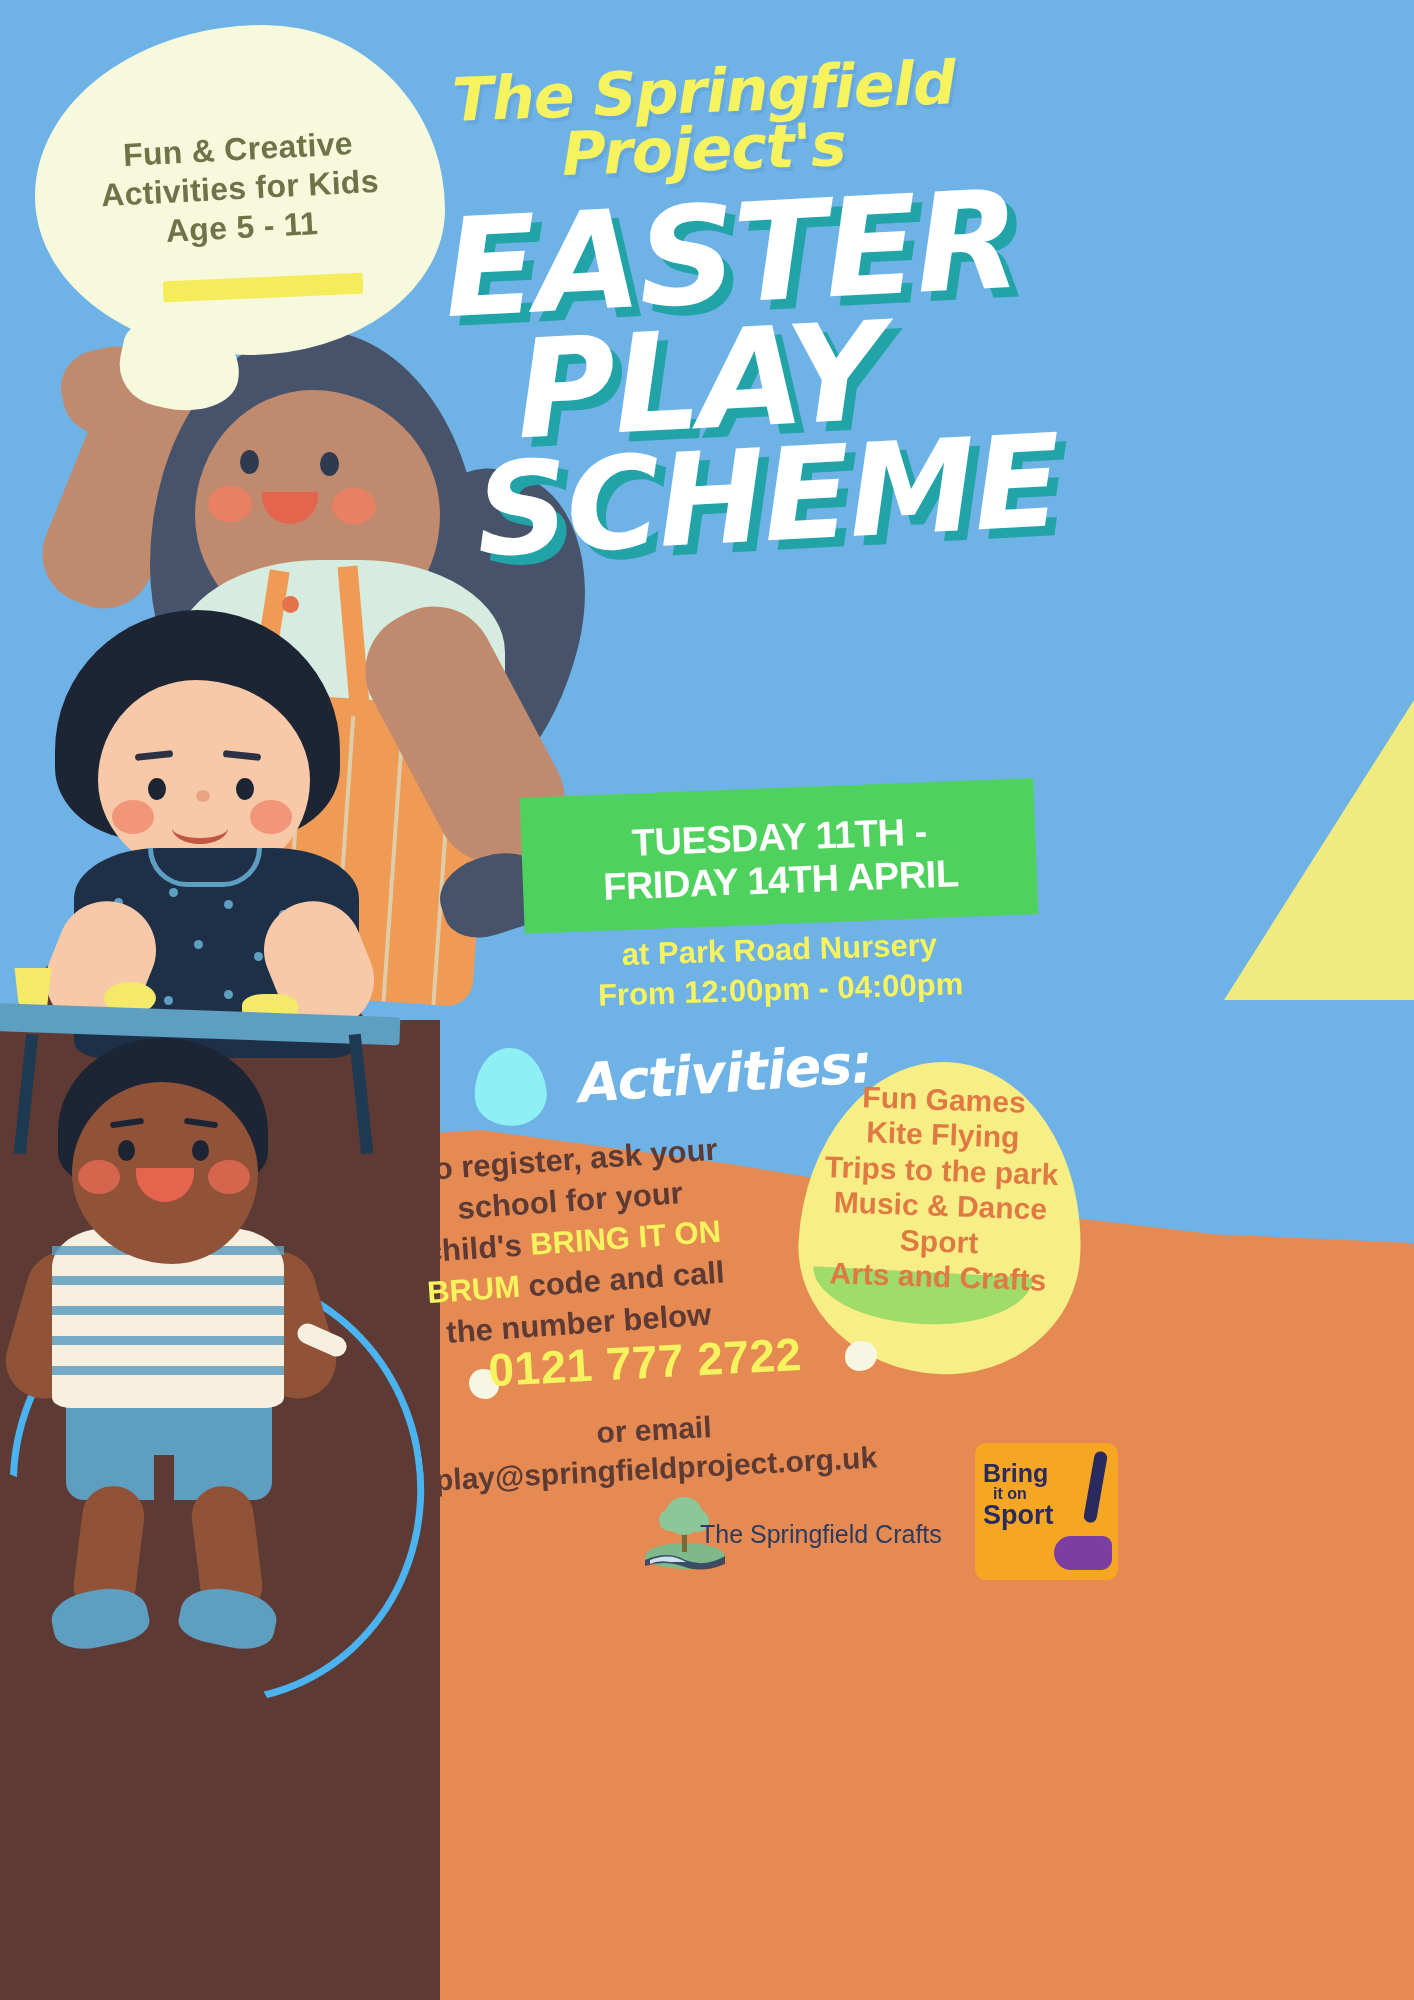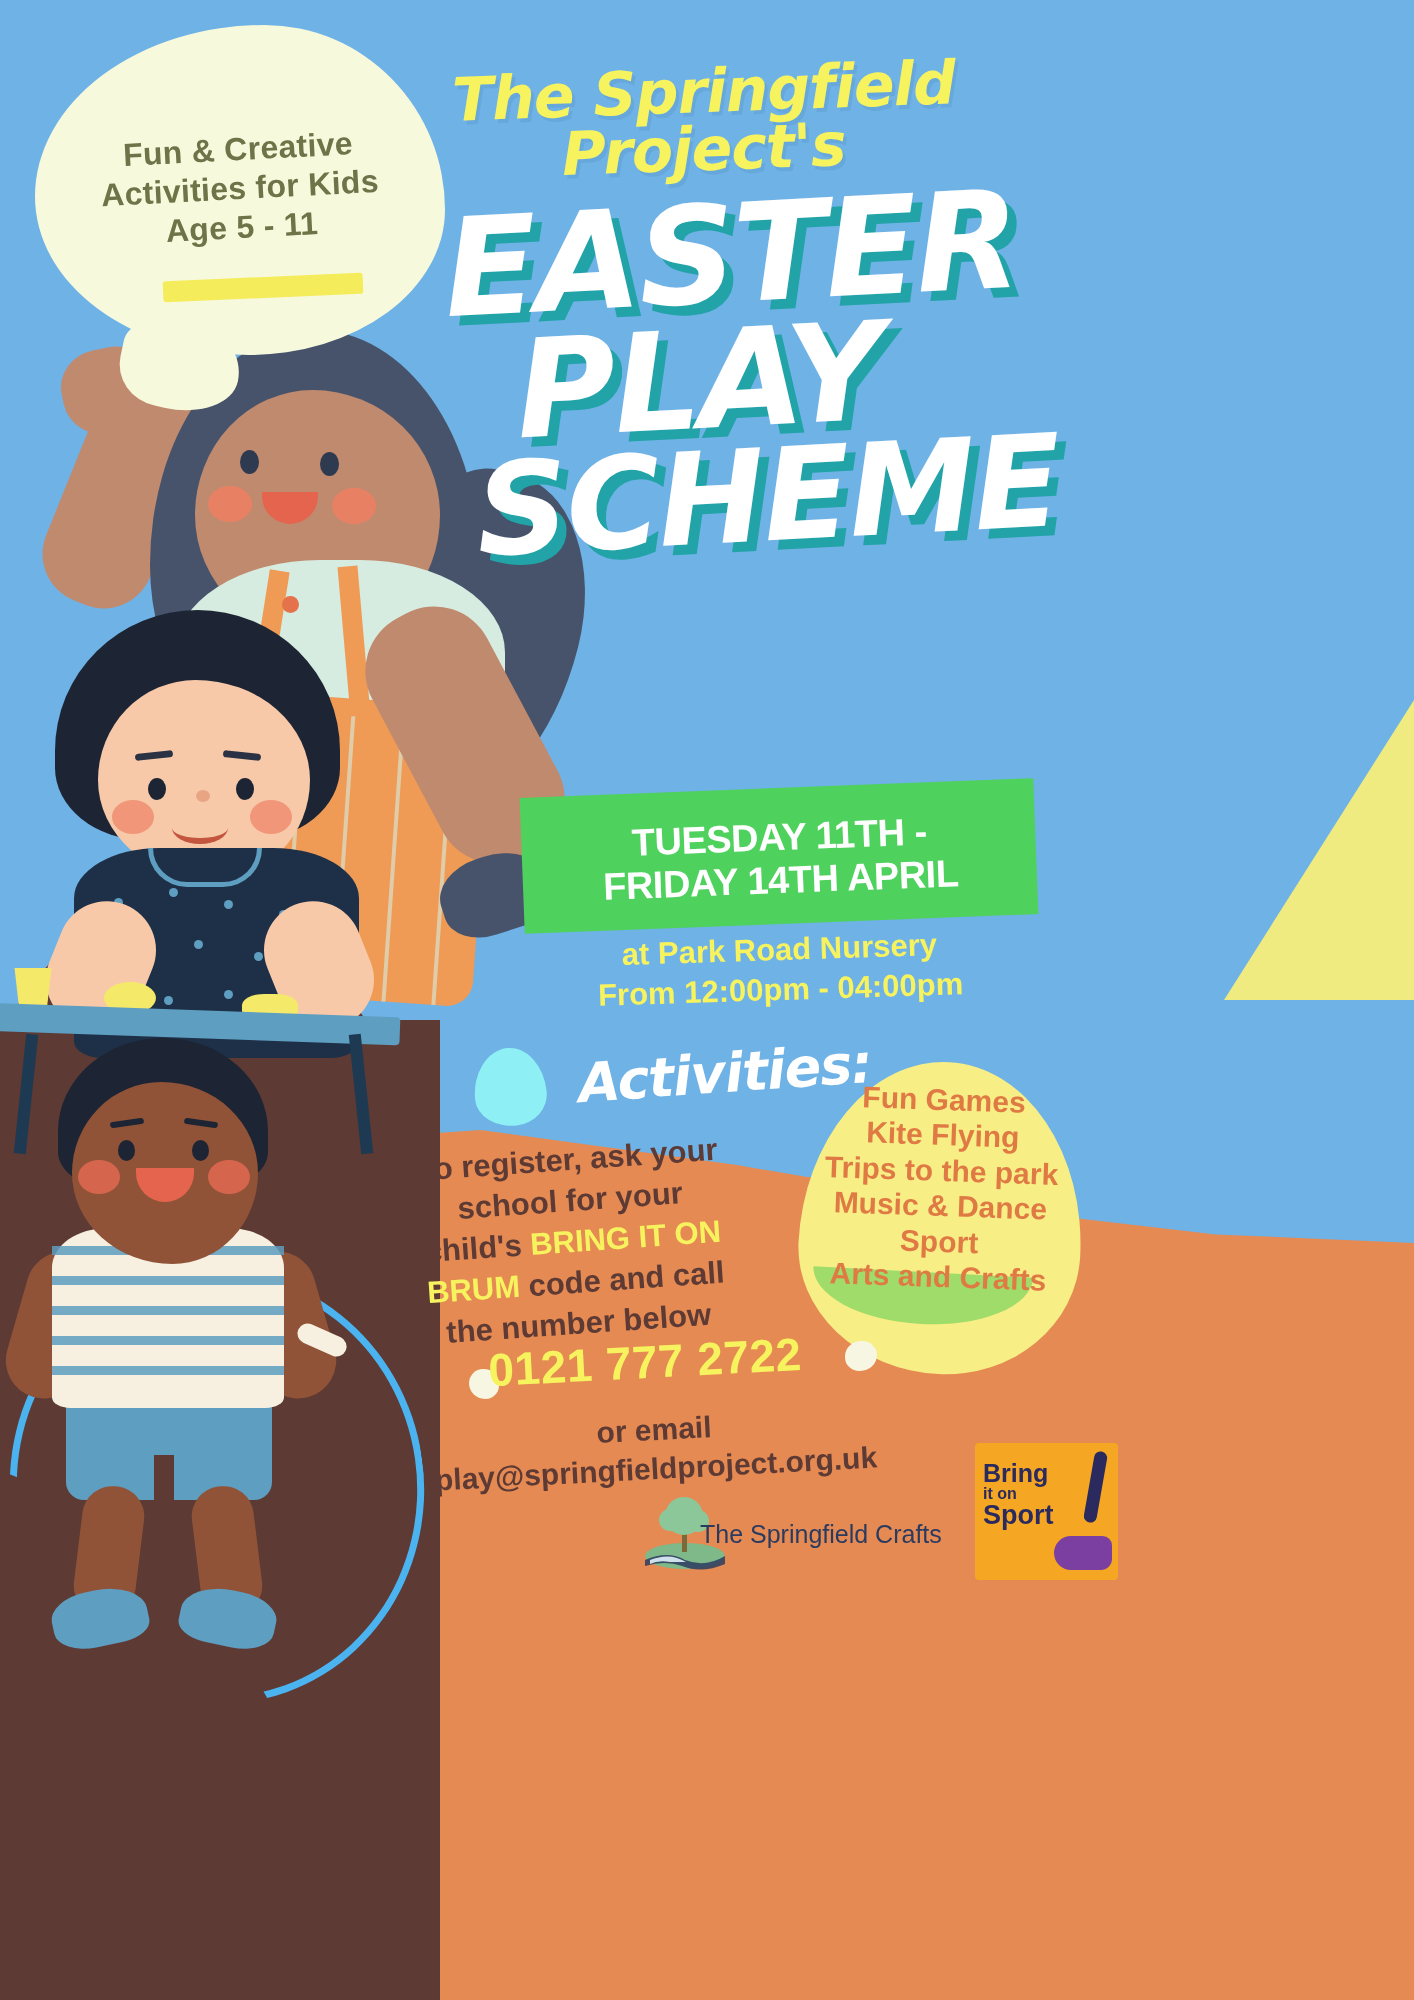--- a/index.html
+++ b/index.html
@@ -172,28 +172,28 @@
   }
 
   
   .sp-logo{position:absolute;left:640px;top:1490px;width:90px;height:80px;}
   .sp-name{
     position:absolute;left:700px;top:1520px;
     color:#2b3b60;font-size:25px;
   }
   .brum{
     position:absolute;left:975px;top:1443px;width:143px;height:137px;
-    background:#f5a623;border-radius:4px;overflow:hidden;
+    background:#f5a623;border-radius:11px;overflow:hidden;
   }
   .brum-txt{
     position:absolute;left:8px;top:18px;color:#2a2a5e;
     font-weight:bold;line-height:1.0;text-align:left;
   }
   .brum-txt .b1{font-size:25px;display:block;}
-  .brum-txt .b2{font-size:16px;display:block;margin-left:0;}
+  .brum-txt .b2{font-size:16px;display:block;margin-left:10px;}
   .brum-txt .b3{font-size:27px;display:block;}
   .brum-stroke{
     position:absolute;right:16px;top:8px;width:13px;height:72px;
     background:#2a2a5e;border-radius:7px;transform:rotate(10deg);
   }
   .brum-shoe{
     position:absolute;right:6px;bottom:10px;width:58px;height:34px;
     background:#7a3fa0;border-radius:18px 10px 12px 18px;
   }
 

